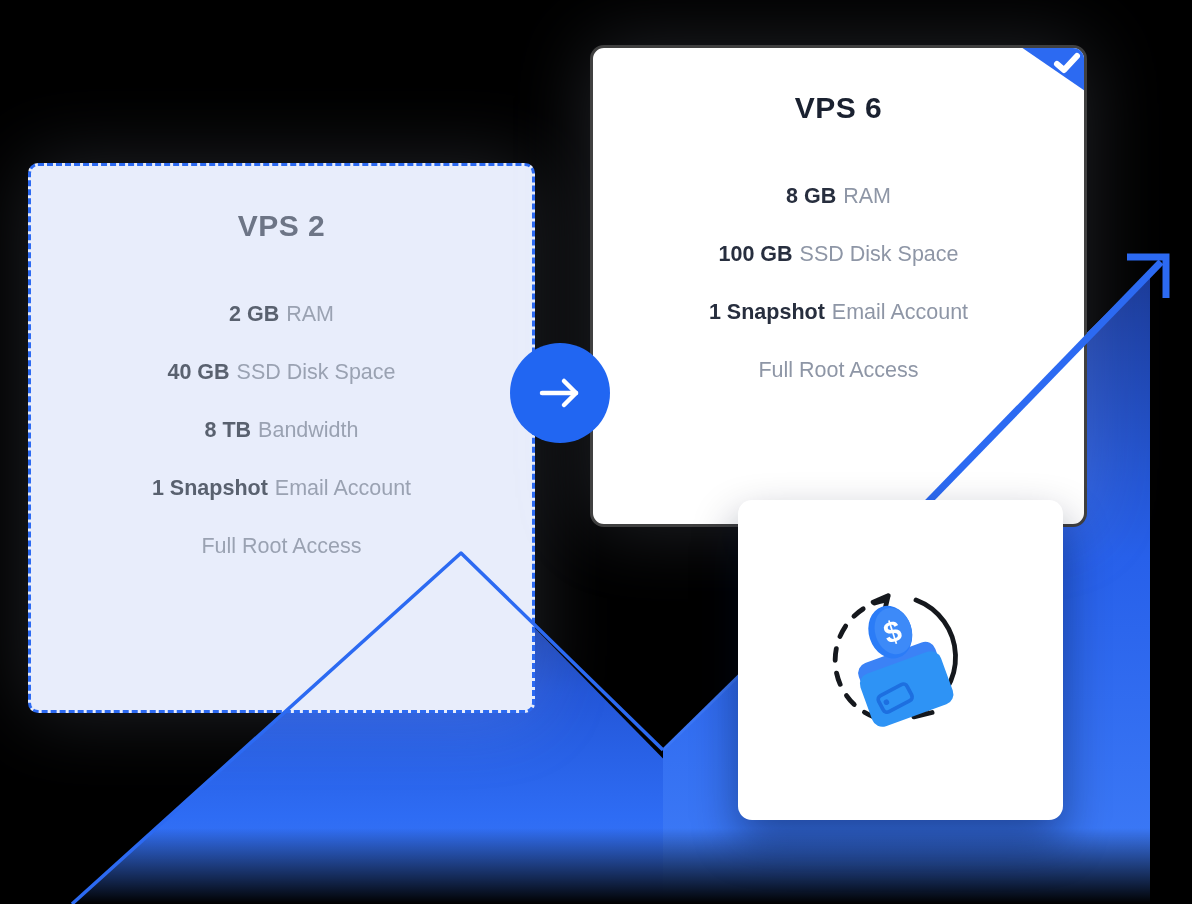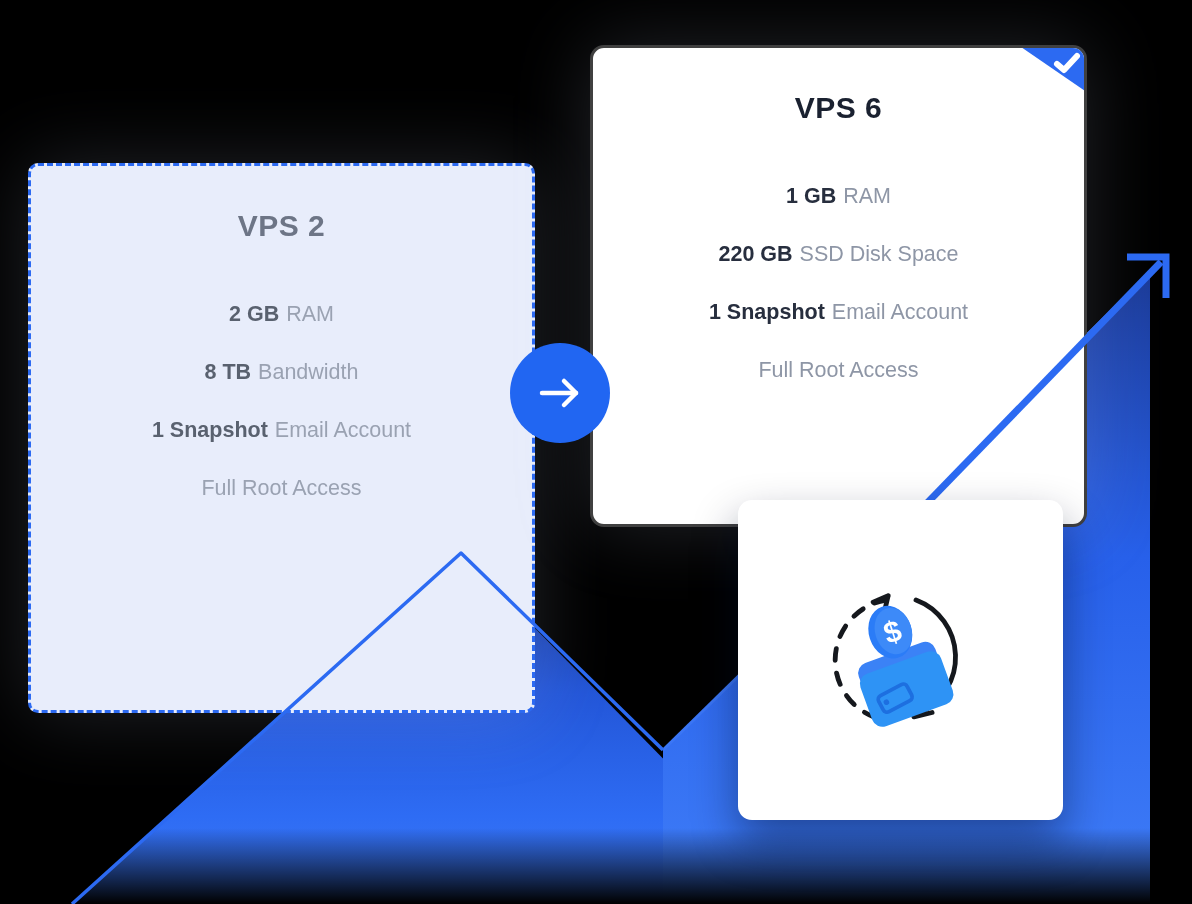--- a/index.html
+++ b/index.html
@@ -108,35 +108,36 @@
     <polygon points="461,553 72,904 806,904" fill="url(#mountainGrad)"></polygon>
     <polygon points="663,750 1150,273 1150,904 663,904" fill="url(#plateauGrad)"></polygon>
     <line x1="663" y1="750" x2="1150" y2="273" stroke="#3b76f5" stroke-width="3"></line>
     <rect x="0" y="828" width="1192" height="76" fill="url(#fadeGrad)"></rect>
   </svg>
 
   <div class="plan-card from">
     <h2 class="plan-title">VPS 2</h2>
     <ul class="features">
       <li><b>2 GB</b><span>RAM</span></li>
+      <li><b>40 GB</b><span>SSD Disk Space</span></li>
       <li><b>8 TB</b><span>Bandwidth</span></li>
       <li><b>1 Snapshot</b><span>Email Account</span></li>
       <li><b></b><span>Full Root Access</span></li>
     </ul>
   </div>
 
   <div class="plan-card to">
     <svg class="corner-badge" width="72" height="62" viewBox="0 0 72 62">
       <polygon points="8,0 72,0 72,44" fill="#2c6af2"></polygon>
       <polyline points="44,17 51,23 64,9" fill="none" stroke="#ffffff" stroke-width="6" stroke-linecap="round" stroke-linejoin="round"></polyline>
     </svg>
     <h2 class="plan-title">VPS 6</h2>
     <ul class="features">
-      <li><b>1 GB</b><span>RAM</span></li>
-      <li><b>220 GB</b><span>SSD Disk Space</span></li>
+      <li><b>8 GB</b><span>RAM</span></li>
+      <li><b>100 GB</b><span>SSD Disk Space</span></li>
       <li><b>1 Snapshot</b><span>Email Account</span></li>
       <li><b></b><span>Full Root Access</span></li>
     </ul>
   </div>
 
   <svg class="layer z15" width="1192" height="904" viewBox="0 0 1192 904">
     <line x1="866" y1="566" x2="1161" y2="262" stroke="#2c6af2" stroke-width="7"></line>
     <polyline points="1127,257 1166,257 1166,298" fill="none" stroke="#2c6af2" stroke-width="7"></polyline>
   </svg>
 

